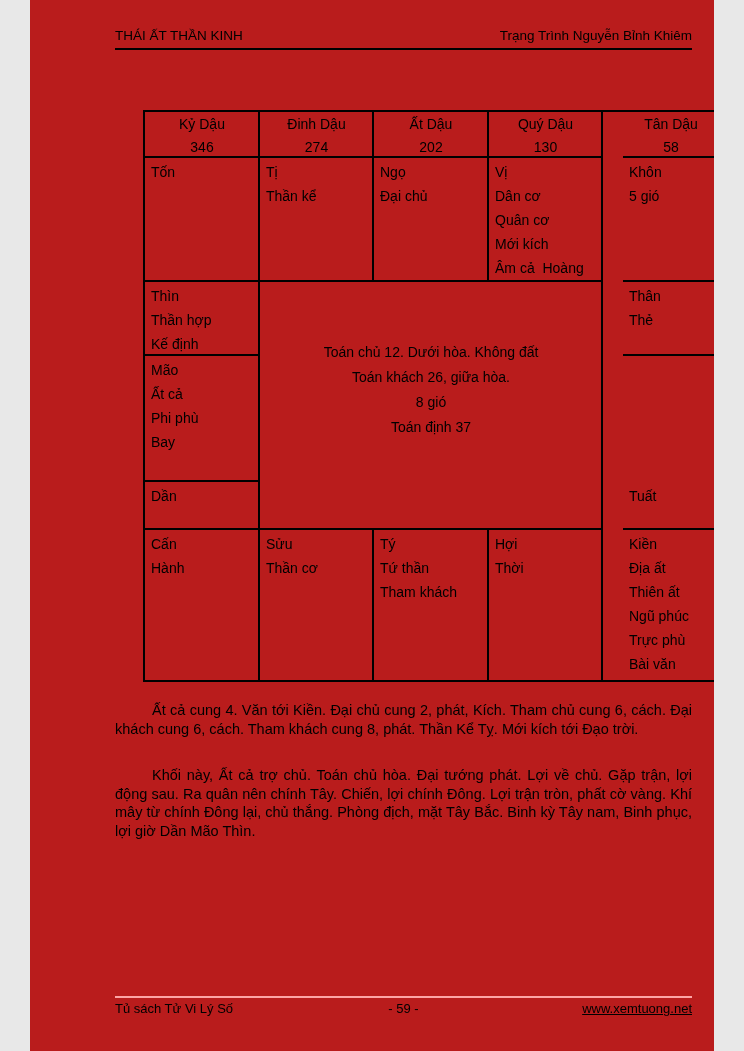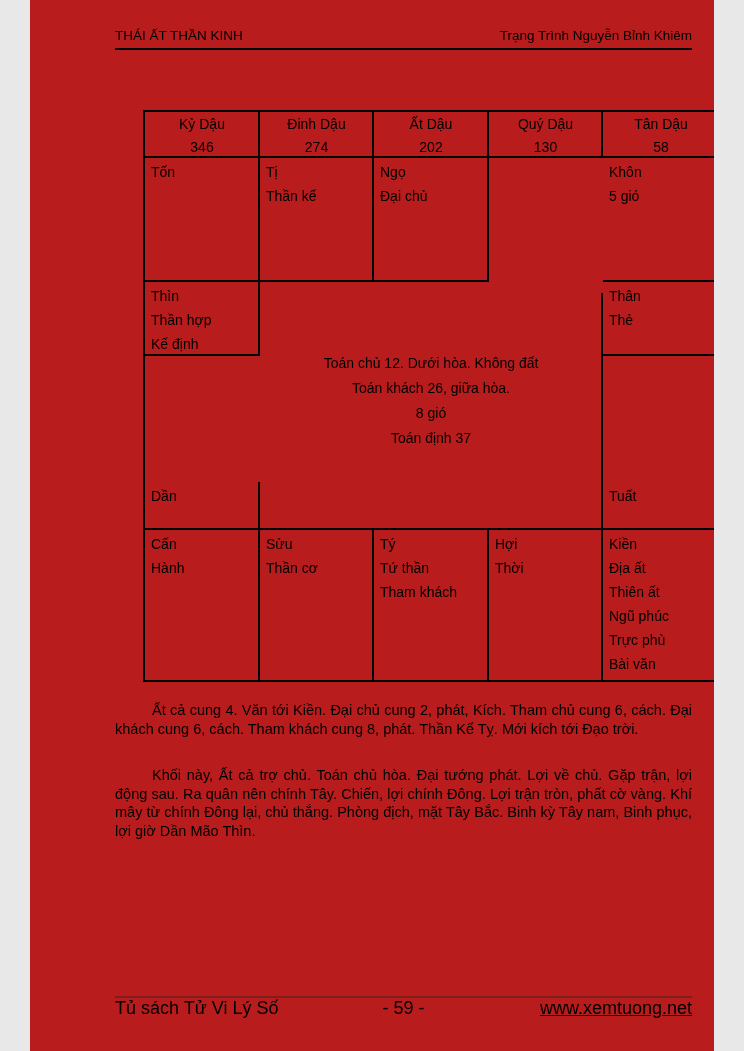--- a/index.html
+++ b/index.html
@@ -32,51 +32,50 @@
     font-size:14px;
   }
   .cell{
     box-sizing:border-box;
     border-right:2px solid #000;
     border-bottom:2px solid #000;
     padding:2px 5px 0 6px;
     line-height:24px;
     overflow:hidden;
   }
-  .no-r{border-right:none;}
+  .no-r{border-right:none;margin-left:20px;}
   .no-b{border-bottom:none;}
   .year-cell{text-align:center;line-height:23px;padding-top:1px;}
   .cell-title{font-weight:normal;}
   .ln{white-space:pre-wrap;}
   .c1{grid-column:1}.c2{grid-column:2}.c3{grid-column:3}.c4{grid-column:4}.c5{grid-column:5}
   .r1{grid-row:1}.r2{grid-row:2}.r3{grid-row:3}.r4{grid-row:4}.r5{grid-row:5}.r6{grid-row:6}
   .center-cell{
     grid-column:2/5;grid-row:3/6;
     text-align:center;
     padding-top:58px;
     line-height:25px;
-    margin-top:11px;
   }
   
   .body-par{
     position:absolute;left:85px;width:577px;
     margin:0;
     font-size:14.5px;line-height:18.5px;
     text-align:justify;
     text-indent:37px;
   }
   .p1{top:701px;}
   .p2{top:766px;}
   
   .doc-footer{
     position:absolute;left:85px;top:996px;width:577px;
-    border-top:2px solid #7f1d1d;
+    border-top:2px solid #fca5a5;
     padding-top:3px;
     display:flex;align-items:center;
-    font-size:18px;line-height:15px;
+    font-size:13px;line-height:15px;
   }
   .doc-footer .f-left{flex:1;text-align:left;}
   .doc-footer .f-center{flex:0 0 auto;text-align:center;}
   .doc-footer .f-right{flex:1;text-align:right;}
   .doc-footer a{color:#000;text-decoration:underline;}
 </style>
 </head>
 <body>
 
 <div class="page">
@@ -118,32 +117,49 @@
       <div>
           <div class="ln">Thần kể</div>
         </div>
     </div>
     <div class="cell c3 r2">
       <div class="cell-title">Ngọ</div>
       <div>
           <div class="ln">Đại chủ</div>
         </div>
     </div>
+    <div class="cell c4 r2">
+      <div class="cell-title">Vị</div>
+      <div>
+          <div class="ln">Dân cơ</div>
+          <div class="ln">Quân cơ</div>
+          <div class="ln">Mới kích</div>
+          <div class="ln">Âm cả  Hoàng</div>
+        </div>
+    </div>
     <div class="cell c5 r2 no-r">
       <div class="cell-title">Khôn</div>
       <div>
           <div class="ln">5 gió</div>
         </div>
     </div>
 
     <div class="cell c1 r3">
       <div class="cell-title">Thìn</div>
       <div>
           <div class="ln">Thần hợp</div>
           <div class="ln">Kế định</div>
+        </div>
+    </div>
+    <div class="cell c1 r4">
+      <div class="cell-title">Mão</div>
+      <div>
+          <div class="ln">Ất cả</div>
+          <div class="ln">Phi phù</div>
+          <div class="ln">Bay</div>
         </div>
     </div>
     <div class="cell c1 r5">
       <div class="cell-title">Dần</div>
       <div></div>
     </div>
 
     <div class="cell center-cell">
         <div class="ln">Toán chủ 12. Dưới hòa. Không đất</div>
         <div class="ln">Toán khách 26, giữa hòa.</div>

